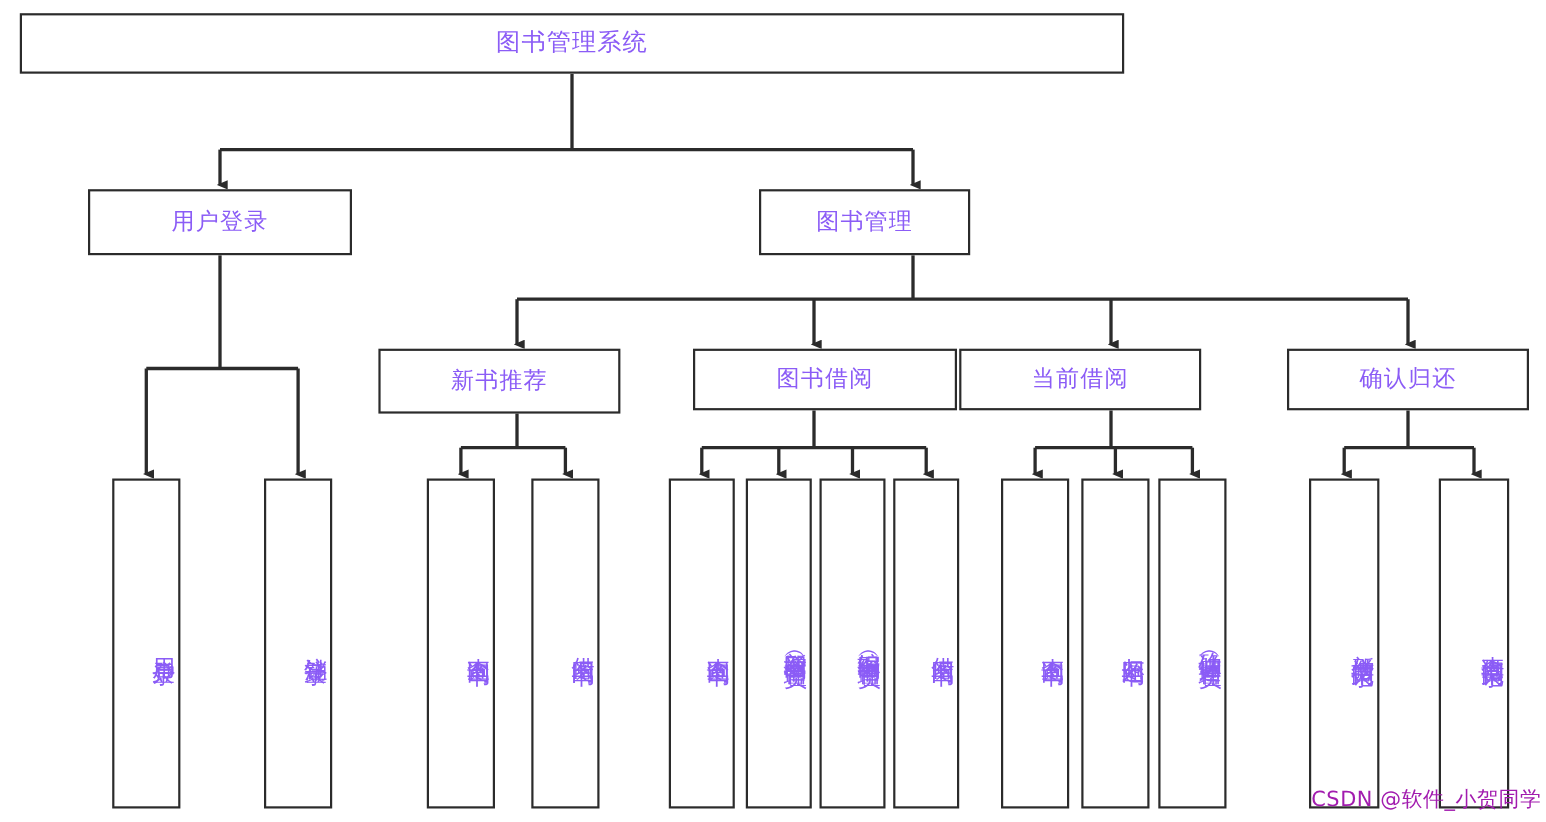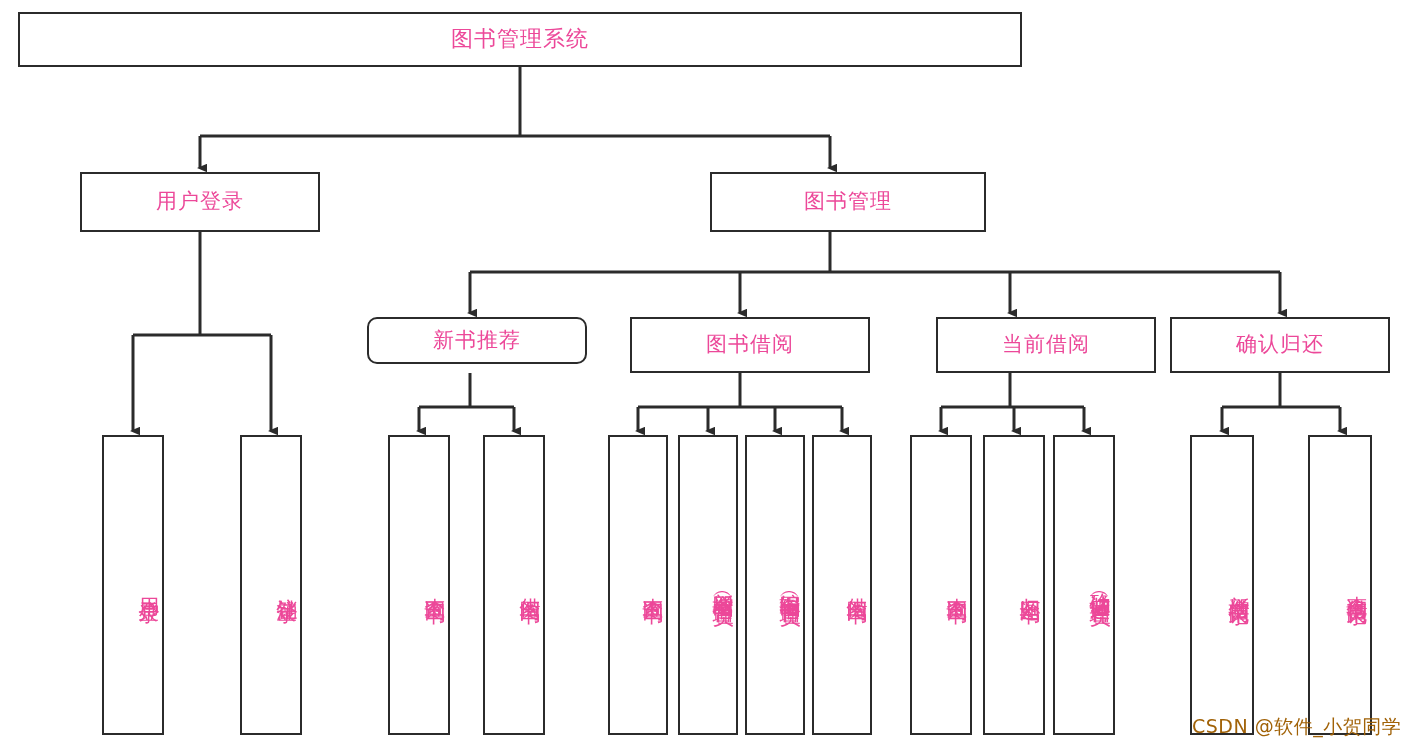--- a/index.html
+++ b/index.html
@@ -27,21 +27,21 @@
     pointer-events: none;
   }
   .node {
     position: absolute;
     box-sizing: border-box;
     background: #ffffff;
     border: 2px solid #2b2b2b;
     display: flex;
     align-items: center;
     justify-content: center;
-    color: #ec4899;
+    color: #8b5cf6;
   }
   .node.h {
     font-size: 21px;
     letter-spacing: 1px;
     line-height: 1.2;
   }
   .node.root {
     font-size: 22px;
   }
   .node.v {
@@ -56,21 +56,21 @@
   }
   .node.v .vtext {
     writing-mode: vertical-rl;
     text-orientation: upright;
     white-space: nowrap;
     display: block;
   }
   .watermark {
     position: absolute;
     font-size: 19px;
-    color: #a16207;
+    color: #a21caf;
     white-space: nowrap;
     letter-spacing: 0.5px;
   }
 </style>
 </head>
 <body>
 
 <div id="canvas">
 
   <svg id="edges" viewBox="0 0 1405 747" xmlns="http://www.w3.org/2000/svg">
@@ -123,31 +123,31 @@
     </g>
   </svg>
 
   <div class="node h root" id="n-root" style="left: 18px; top: 12px; width: 1004px; height: 55px;">
     <span>图书管理系统</span>
   </div>
 
   <div class="node h" id="n-l2-0" style="left: 80px; top: 172px; width: 240px; height: 60px;">
     <span>用户登录</span>
   </div>
-  <div class="node h" id="n-l2-1" style="left: 710px; top: 172px; width: 276px; height: 60px;">
+  <div class="node h" id="n-l2-1" style="left: 690px; top: 172px; width: 192px; height: 60px;">
     <span>图书管理</span>
   </div>
 
-  <div class="node h" id="n-l3-0" style="left: 367px; top: 317px; width: 220px; height: 47px; border-radius: 10px;">
+  <div class="node h" id="n-l3-0" style="left: 344px; top: 317px; width: 220px; height: 59px;">
     <span>新书推荐</span>
   </div>
   <div class="node h" id="n-l3-1" style="left: 630px; top: 317px; width: 240px; height: 56px;">
     <span>图书借阅</span>
   </div>
-  <div class="node h" id="n-l3-2" style="left: 936px; top: 317px; width: 220px; height: 56px;">
+  <div class="node h" id="n-l3-2" style="left: 872px; top: 317px; width: 220px; height: 56px;">
     <span>当前借阅</span>
   </div>
   <div class="node h" id="n-l3-3" style="left: 1170px; top: 317px; width: 220px; height: 56px;">
     <span>确认归还</span>
   </div>
 
   <div class="node v" id="n-leaf-0" style="left: 102px; top: 435px; width: 62px; height: 300px;">
     <span class="vtext">用户登录</span>
   </div>
   <div class="node v" id="n-leaf-1" style="left: 240px; top: 435px; width: 62px; height: 300px;">

